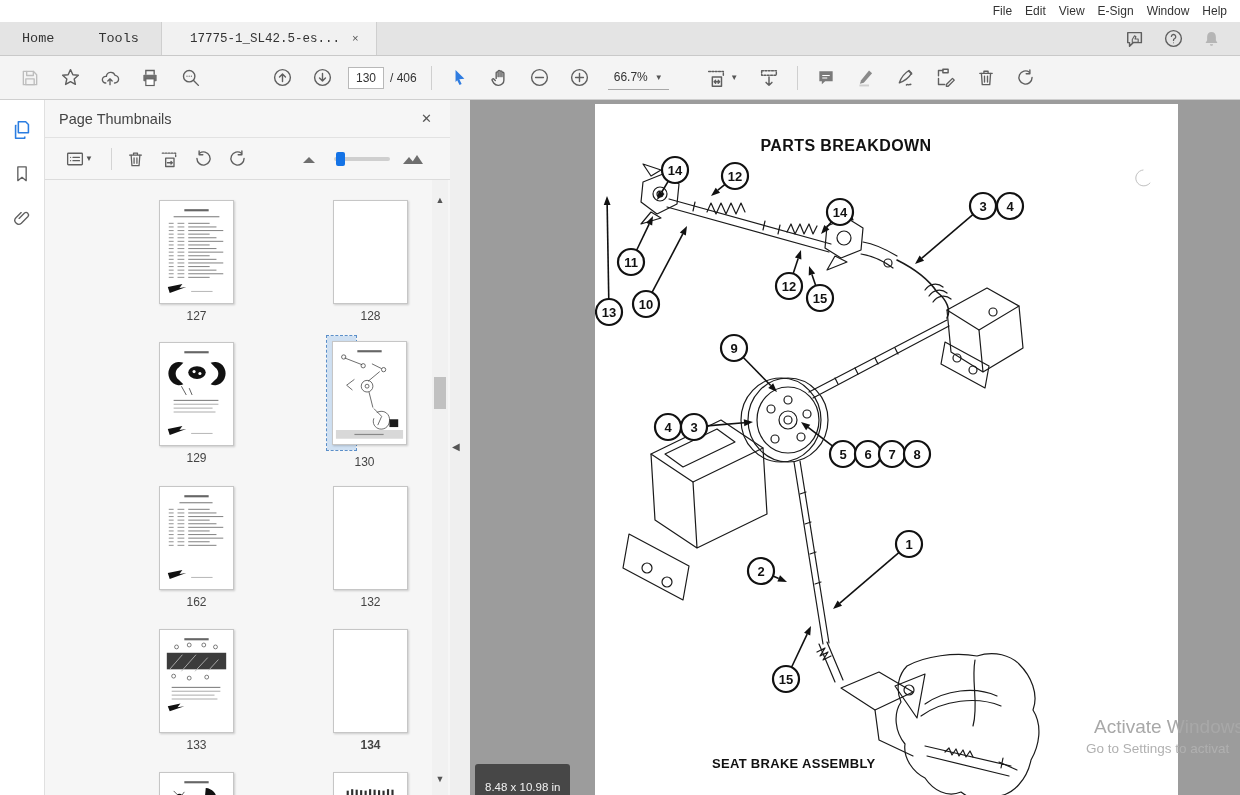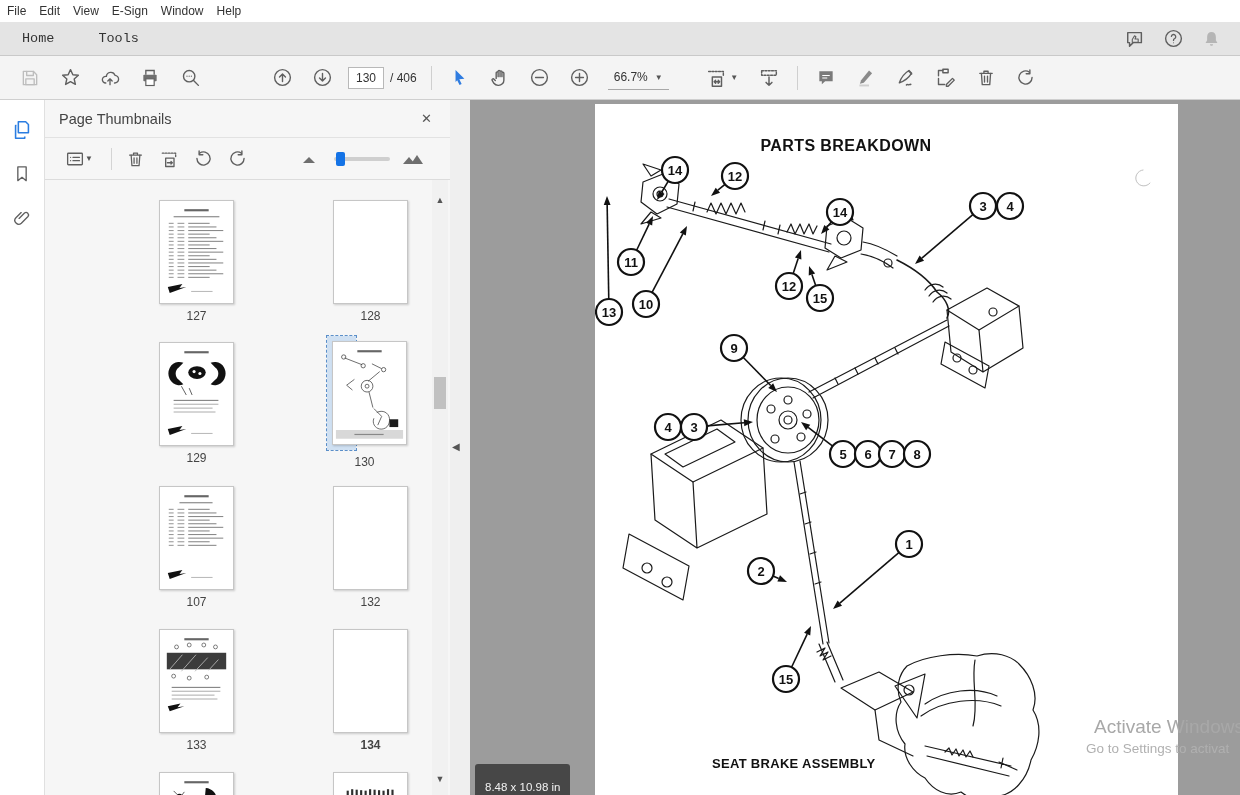--- a/index.html
+++ b/index.html
@@ -2,21 +2,21 @@
 <html><head>
 <meta charset="utf-8">
 <style>
   * { margin:0; padding:0; box-sizing:border-box; }
   html,body { width:1240px; height:795px; overflow:hidden; background:#fff;
     font-family:"Liberation Sans", sans-serif; -webkit-font-smoothing:antialiased; }
   .app { position:relative; width:1240px; height:795px; }
 
   
   .menubar { height:22px; background:#ffffff; display:flex; align-items:center;
-    padding-left:7px; font-size:12px; color:#333; }
+    padding-left:7px; font-size:12px; color:#333;justify-content:flex-end; }
   .menubar .mitem { padding:3px 11px 3px 0; margin-right:2px; cursor:default; }
 
   
   .tabbar { height:34px; background:#e4e4e4; display:flex; align-items:stretch;
     border-bottom:1px solid #c9c9c9;font-family:Liberation Mono, monospace; }
   .tab { display:flex; align-items:center; justify-content:center; font-size:13.5px;
     color:#333; padding:0 22px; }
   .doc-tab { display:flex; align-items:center; gap:9px; font-size:12.5px; color:#333;
     background:#f1f1f1; border-left:1px solid #cfcfcf; border-right:1px solid #cfcfcf;
     padding:0 14px 0 28px; }
@@ -112,20 +112,24 @@
     <span class="mitem">Edit</span>
     <span class="mitem">View</span>
     <span class="mitem">E-Sign</span>
     <span class="mitem">Window</span>
     <span class="mitem">Help</span>
   </div>
 
   <div class="tabbar">
     <div class="tab">Home</div>
     <div class="tab">Tools</div>
+    <div class="doc-tab">
+      <span>17775-1_SL42.5-es...</span>
+      <span class="close">×</span>
+    </div>
     <div class="tabbar-right">
       <button class="tr-btn">
         <span class="icon">
           <svg class="ig" width="22" height="20" viewBox="0 0 24 22">
               <path d="M4 4h15v11h-9l-4 4v-4H4z"></path>
               <path d="M9 11.5l2.5-4 1.5 1-1 2.5h3.5v3.5H9z" stroke-width="1.2"></path>
             </svg>
         </span>
       </button>
       <button class="tr-btn">
@@ -570,21 +574,21 @@
                   <rect x="29" y="51.6" width="36" height="1.1" fill="#8a8a8a"></rect>
                   <rect x="9" y="55.300000000000004" width="5" height="1.1" fill="#9a9a9a"></rect>
                   <rect x="18" y="55.300000000000004" width="7" height="1.1" fill="#9a9a9a"></rect>
                   <rect x="29" y="55.300000000000004" width="22" height="1.1" fill="#8a8a8a"></rect>
                   <rect x="9" y="59" width="5" height="1.1" fill="#9a9a9a"></rect>
                   <rect x="18" y="59" width="7" height="1.1" fill="#9a9a9a"></rect>
                   <rect x="29" y="59" width="29" height="1.1" fill="#8a8a8a"></rect>
                   <path d="M8 88l15-3-3 4 7-1-17 6z" fill="#111"></path>
                   <rect x="32" y="92" width="22" height="1" fill="#b5b5b5"></rect>
                 </svg></div>
-              <div class="thumb-label">107</div>
+              <div class="thumb-label">162</div>
             </div>
             <div class="thumb-cell" style="left: 242px; top: 306px;">
               <div class="thumb-img"><svg width="73" height="102" viewBox="0 0 75 104"></svg></div>
               <div class="thumb-label">132</div>
             </div>
             <div class="thumb-cell" style="left: 68px; top: 449px;">
               <div class="thumb-img"><svg width="73" height="102" viewBox="0 0 75 104">
                   <rect x="25" y="8" width="25" height="2.2" fill="#666"></rect>
                   <circle cx="17" cy="17" r="2" fill="none" stroke="#444" stroke-width=".7"></circle>
                   <circle cx="30" cy="15" r="2" fill="none" stroke="#444" stroke-width=".7"></circle>

